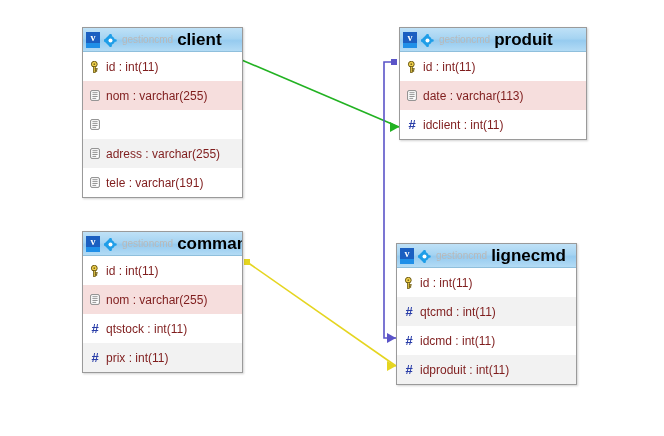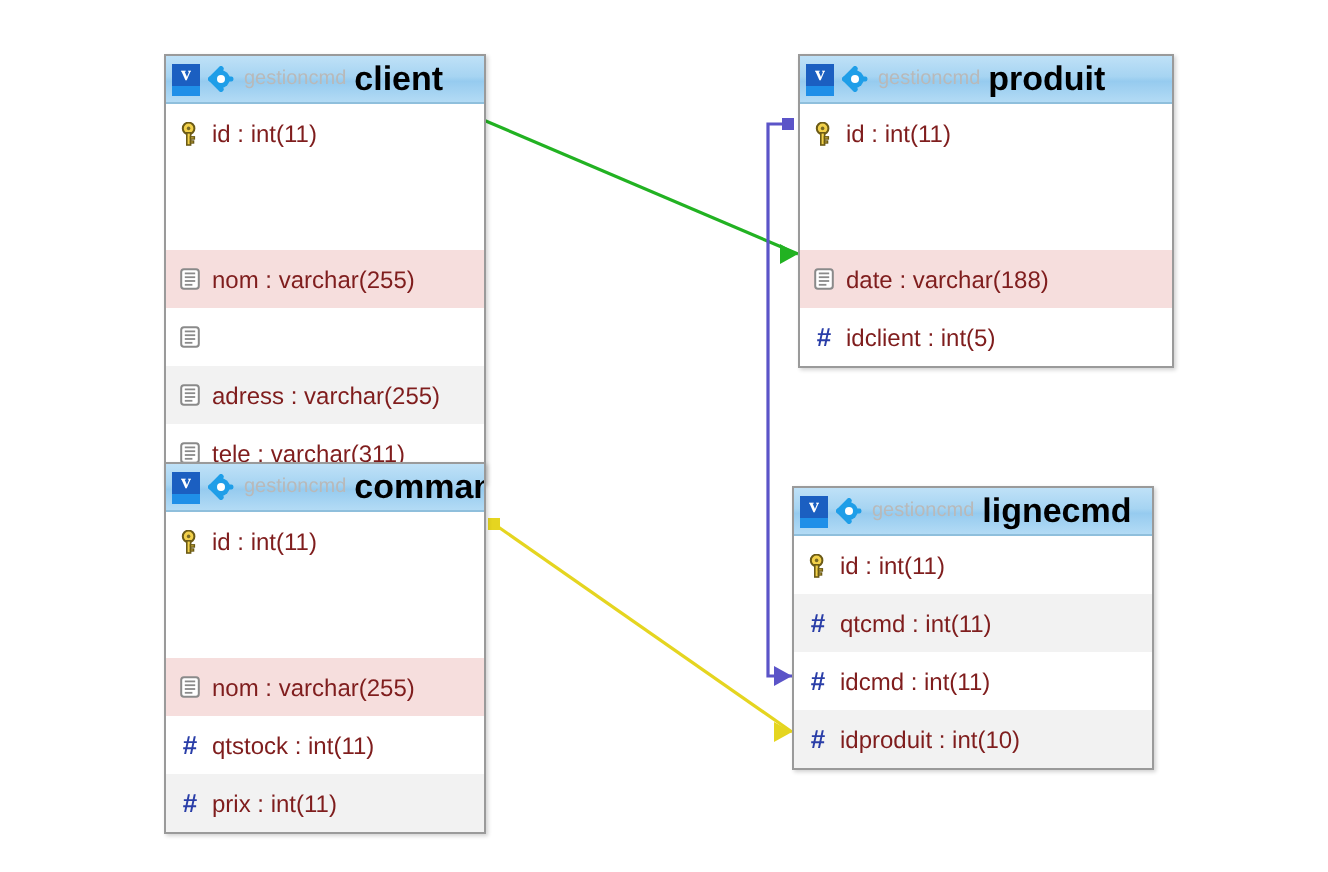--- a/index.html
+++ b/index.html
@@ -93,21 +93,21 @@
     height: 29px;
     box-sizing: border-box;
     display: flex;
     align-items: center;
     padding-left: 5px;
     white-space: nowrap;
     overflow: hidden;
   }
   .field-row.r-white { background: #ffffff; }
   .field-row.r-gray  { background: #f2f2f2; }
-  .field-row.r-pink  { background: #f6dedd; margin-top: 44px; }
+  .field-row.r-pink  { background: #f6dedd; }
   .field-icon {
     width: 14px;
     flex: 0 0 14px;
     margin-right: 4px;
     display: flex;
     align-items: center;
     justify-content: center;
     height: 14px;
   }
   .field-text {
@@ -216,21 +216,21 @@
         <div class="field-row r-white">
           <span class="field-icon">
             <svg width="10" height="11" viewBox="0 0 10 11">
               <rect x="0.6" y="0.6" width="8.8" height="9.8" rx="1.4" fill="#ffffff" stroke="#8a8a8a" stroke-width="1"></rect>
               <line x1="2.4" y1="2.7" x2="7.6" y2="2.7" stroke="#8a8a8a" stroke-width="0.9"></line>
               <line x1="2.4" y1="4.6" x2="7.6" y2="4.6" stroke="#8a8a8a" stroke-width="0.9"></line>
               <line x1="2.4" y1="6.5" x2="7.6" y2="6.5" stroke="#8a8a8a" stroke-width="0.9"></line>
               <line x1="2.4" y1="8.4" x2="6.2" y2="8.4" stroke="#8a8a8a" stroke-width="0.9"></line>
             </svg>
           </span>
-          <span class="field-text">tele : varchar(311)</span>
+          <span class="field-text">tele : varchar(191)</span>
         </div>
       </div>
       <div class="table-box" style="left: 399px; top: 27px; width: 188px;">
         <div class="table-header">
           <span class="v-icon">
             <span class="v-top">v</span>
             <span class="v-bot"></span>
           </span>
           <span class="gear-icon"><svg width="13" height="13" viewBox="0 0 13 13">
               <g fill="#1f9ee8">
@@ -260,27 +260,27 @@
         <div class="field-row r-pink">
           <span class="field-icon">
             <svg width="10" height="11" viewBox="0 0 10 11">
               <rect x="0.6" y="0.6" width="8.8" height="9.8" rx="1.4" fill="#ffffff" stroke="#8a8a8a" stroke-width="1"></rect>
               <line x1="2.4" y1="2.7" x2="7.6" y2="2.7" stroke="#8a8a8a" stroke-width="0.9"></line>
               <line x1="2.4" y1="4.6" x2="7.6" y2="4.6" stroke="#8a8a8a" stroke-width="0.9"></line>
               <line x1="2.4" y1="6.5" x2="7.6" y2="6.5" stroke="#8a8a8a" stroke-width="0.9"></line>
               <line x1="2.4" y1="8.4" x2="6.2" y2="8.4" stroke="#8a8a8a" stroke-width="0.9"></line>
             </svg>
           </span>
-          <span class="field-text">date : varchar(188)</span>
-        </div>
-        <div class="field-row r-white">
-          <span class="field-icon">
-            <span class="hash-glyph">#</span>
-          </span>
-          <span class="field-text">idclient : int(5)</span>
+          <span class="field-text">date : varchar(113)</span>
+        </div>
+        <div class="field-row r-white">
+          <span class="field-icon">
+            <span class="hash-glyph">#</span>
+          </span>
+          <span class="field-text">idclient : int(11)</span>
         </div>
       </div>
       <div class="table-box" style="left: 82px; top: 231px; width: 161px;">
         <div class="table-header">
           <span class="v-icon">
             <span class="v-top">v</span>
             <span class="v-bot"></span>
           </span>
           <span class="gear-icon"><svg width="13" height="13" viewBox="0 0 13 13">
               <g fill="#1f9ee8">
@@ -372,18 +372,18 @@
         <div class="field-row r-white">
           <span class="field-icon">
             <span class="hash-glyph">#</span>
           </span>
           <span class="field-text">idcmd : int(11)</span>
         </div>
         <div class="field-row r-gray">
           <span class="field-icon">
             <span class="hash-glyph">#</span>
           </span>
-          <span class="field-text">idproduit : int(10)</span>
+          <span class="field-text">idproduit : int(11)</span>
         </div>
       </div>
     </div>
 
 </div>
 
 </body></html>

